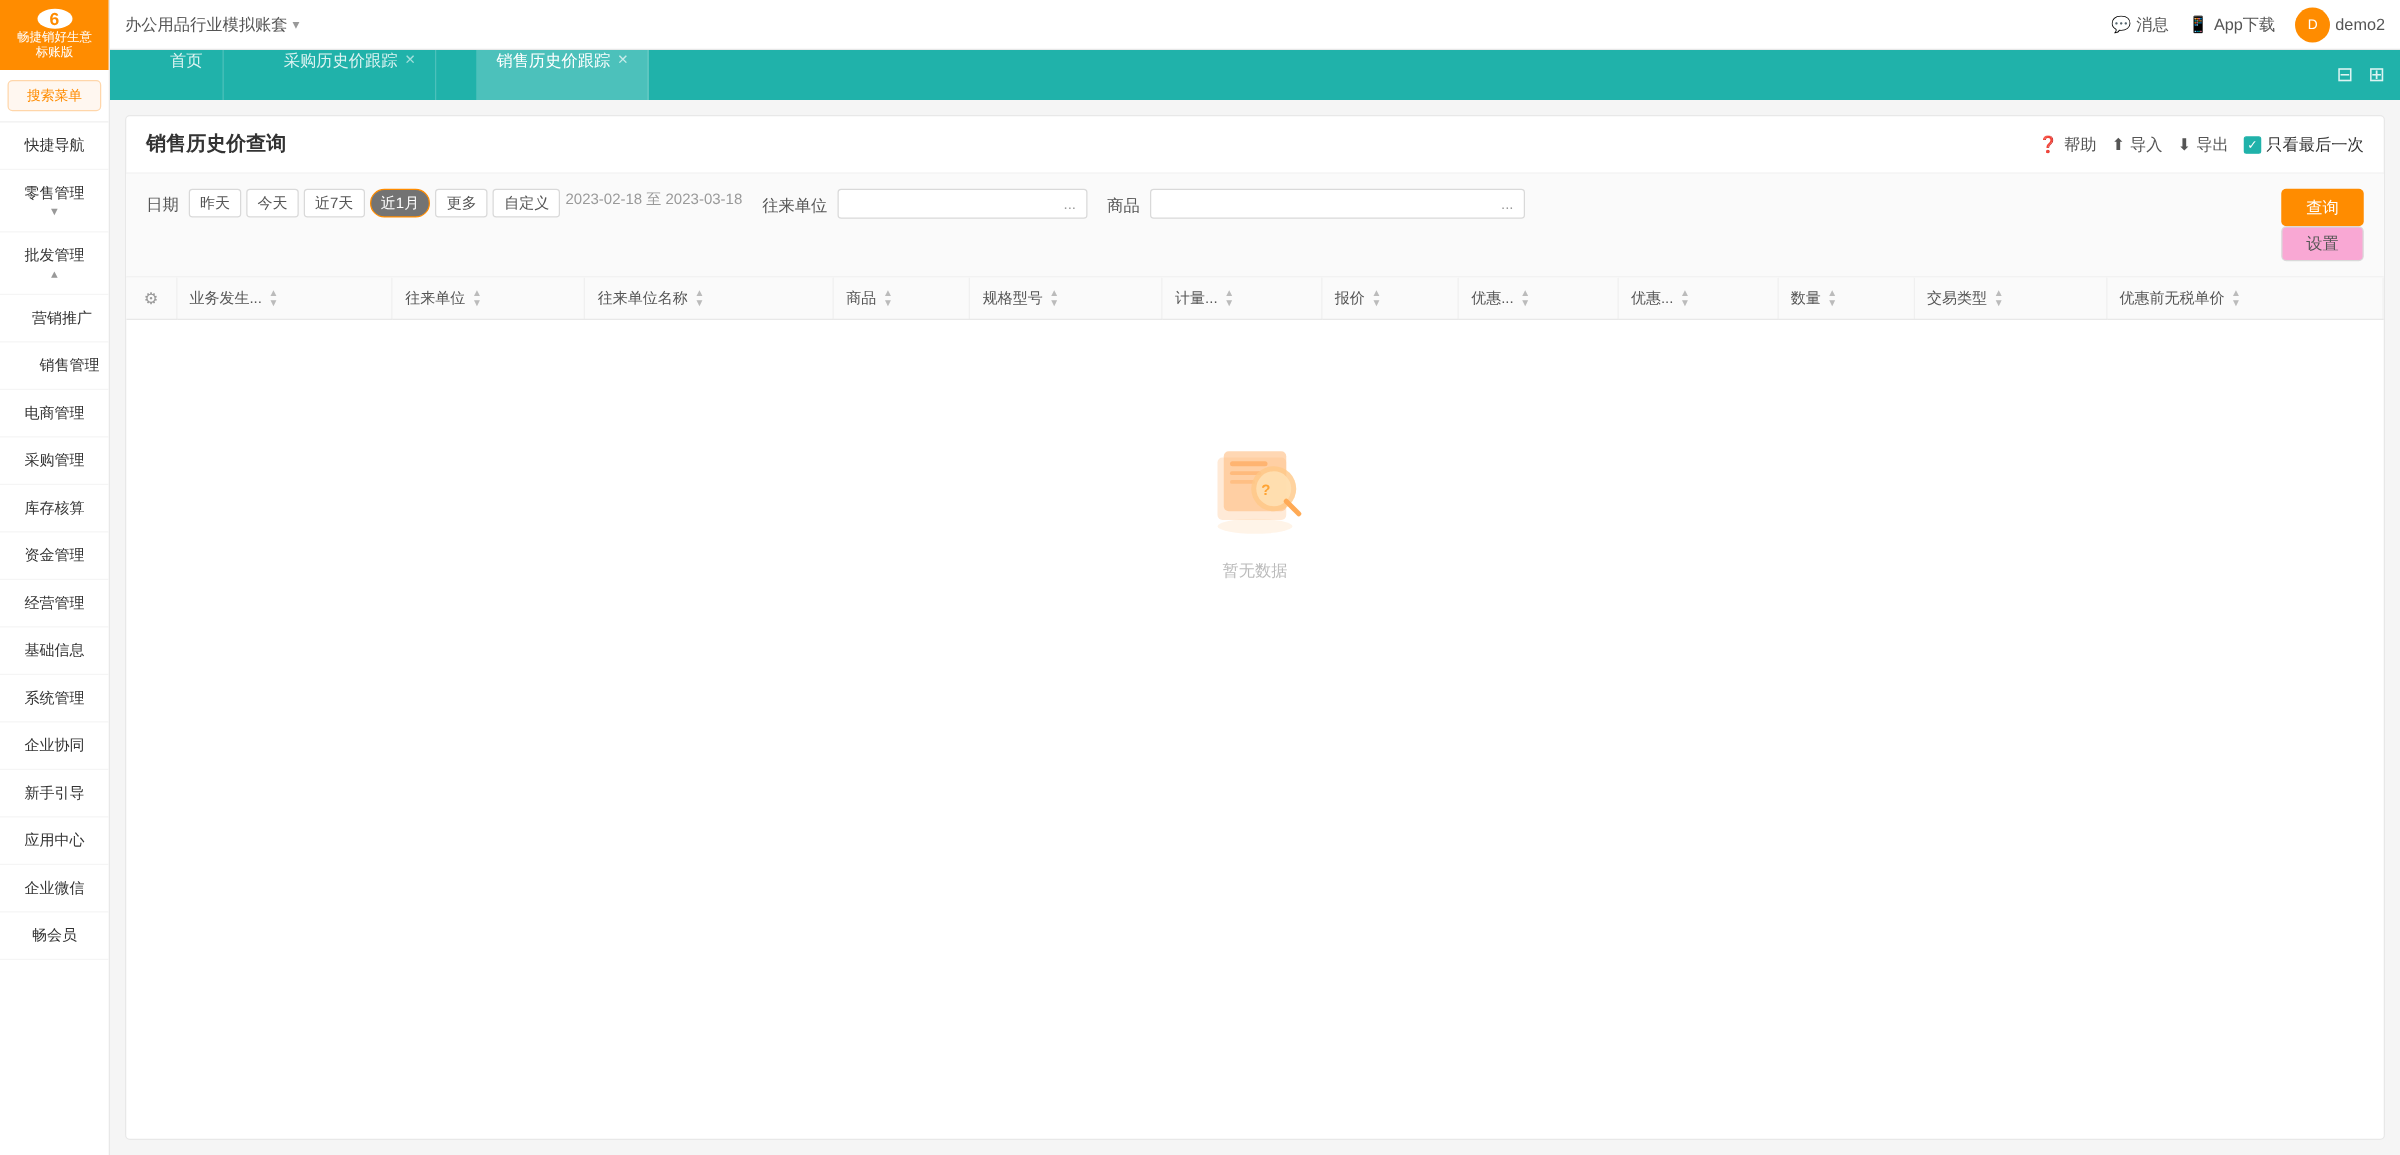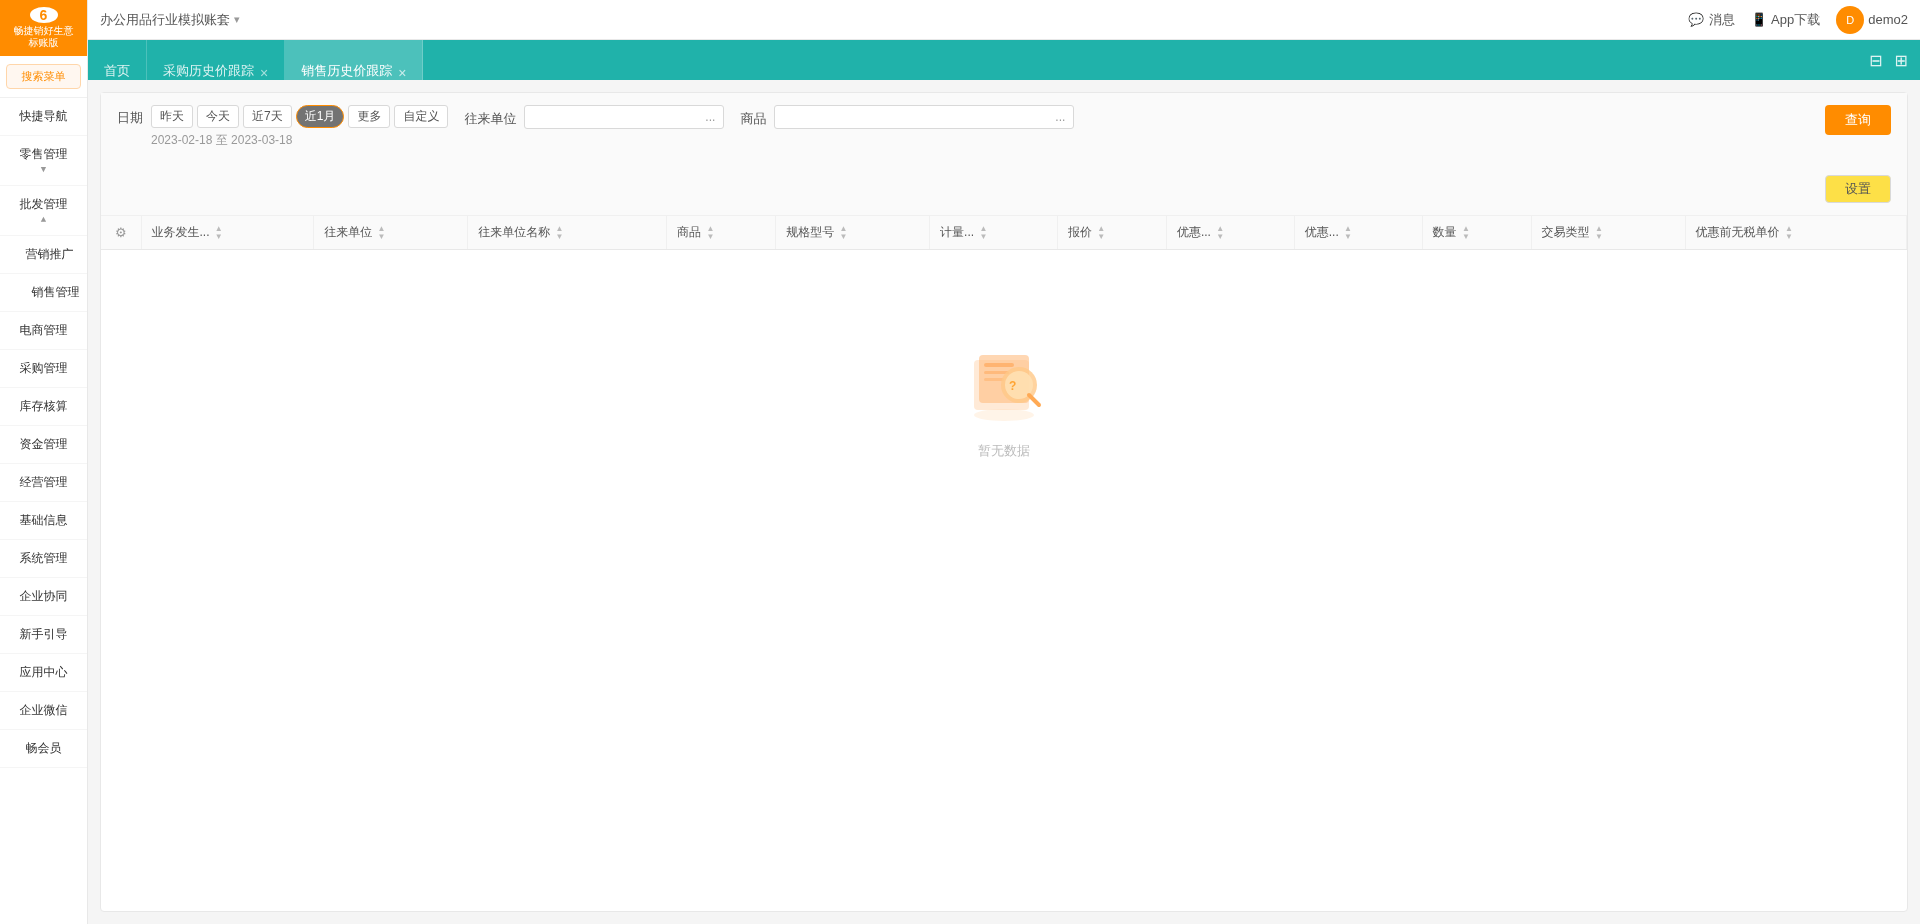--- a/index.html
+++ b/index.html
@@ -137,27 +137,28 @@
     
     .tabs-bar {
       height: 40px;
       background: #20b2aa;
       display: flex;
       align-items: stretch;
       flex-shrink: 0;
     }
     .tab-item {
       display: flex;
-      align-items: flex-end;
+      align-items: flex-start;
       padding: 0 16px;
       color: rgba(255,255,255,0.85);
       font-size: 13px;
       cursor: pointer;
       gap: 6px;
       border-right: 1px solid rgba(255,255,255,0.2);
+      margin-left: 32px;
     }
     .tab-item.active {
       background: rgba(255,255,255,0.2);
       color: #fff;
     }
     .tab-close {
       font-size: 14px;
       opacity: 0.7;
       cursor: pointer;
       line-height: 1;
@@ -256,21 +257,21 @@
       gap: 8px;
     }
     .filter-label {
       color: #555;
       font-size: 13px;
       margin-top: 4px;
       white-space: nowrap;
     }
     .filter-date-options {
       display: flex;
-      flex-direction: column;
+      flex-direction: row;
       gap: 4px;
     }
     .date-buttons {
       display: flex;
       gap: 4px;
       align-items: center;
     }
     .date-btn {
       padding: 2px 8px;
       border: 1px solid #d9d9d9;
@@ -321,29 +322,28 @@
     .btn-query {
       background: #ff8c00;
       color: #fff;
       border: none;
       border-radius: 4px;
       padding: 6px 20px;
       font-size: 13px;
       cursor: pointer;
     }
     .btn-settings {
-      background: #fde047;
+      background: #f9a8d4;
       color: #555;
       border: 1px solid #d9d9d9;
       border-radius: 4px;
       padding: 4px 16px;
       font-size: 13px;
       cursor: pointer;
       text-align: center;
-      margin-top: 40px;
     }
 
     
     .table-container {
       overflow-x: auto;
     }
     .data-table {
       width: 100%;
       border-collapse: collapse;
       font-size: 12px;
@@ -516,20 +516,41 @@
     </div>
     <div class="tabs-actions">
       <button class="tabs-action-btn">⊟</button>
       <button class="tabs-action-btn">⊞</button>
     </div>
   </div>
 
   <div class="content-area">
     <div class="page-card">
 
+      <div class="page-header">
+        <div class="page-title">销售历史价查询</div>
+        <div class="page-header-actions">
+          <div class="header-action-item">
+            <span>❓</span>
+            <span>帮助</span>
+          </div>
+          <div class="header-action-item">
+            <span>⬆</span>
+            <span>导入</span>
+          </div>
+          <div class="header-action-item">
+            <span>⬇</span>
+            <span>导出</span>
+          </div>
+          <div class="checkbox-item">
+            <div class="checkbox-box">✓</div>
+            <span>只看最后一次</span>
+          </div>
+        </div>
+      </div>
 
       <div class="filter-bar">
         <div class="filter-group">
           <span class="filter-label">日期</span>
           <div class="filter-date-options">
             <div class="date-buttons">
               <button class="date-btn">昨天</button>
               <button class="date-btn">今天</button>
               <button class="date-btn">近7天</button>
               <button class="date-btn active">近1月</button>

